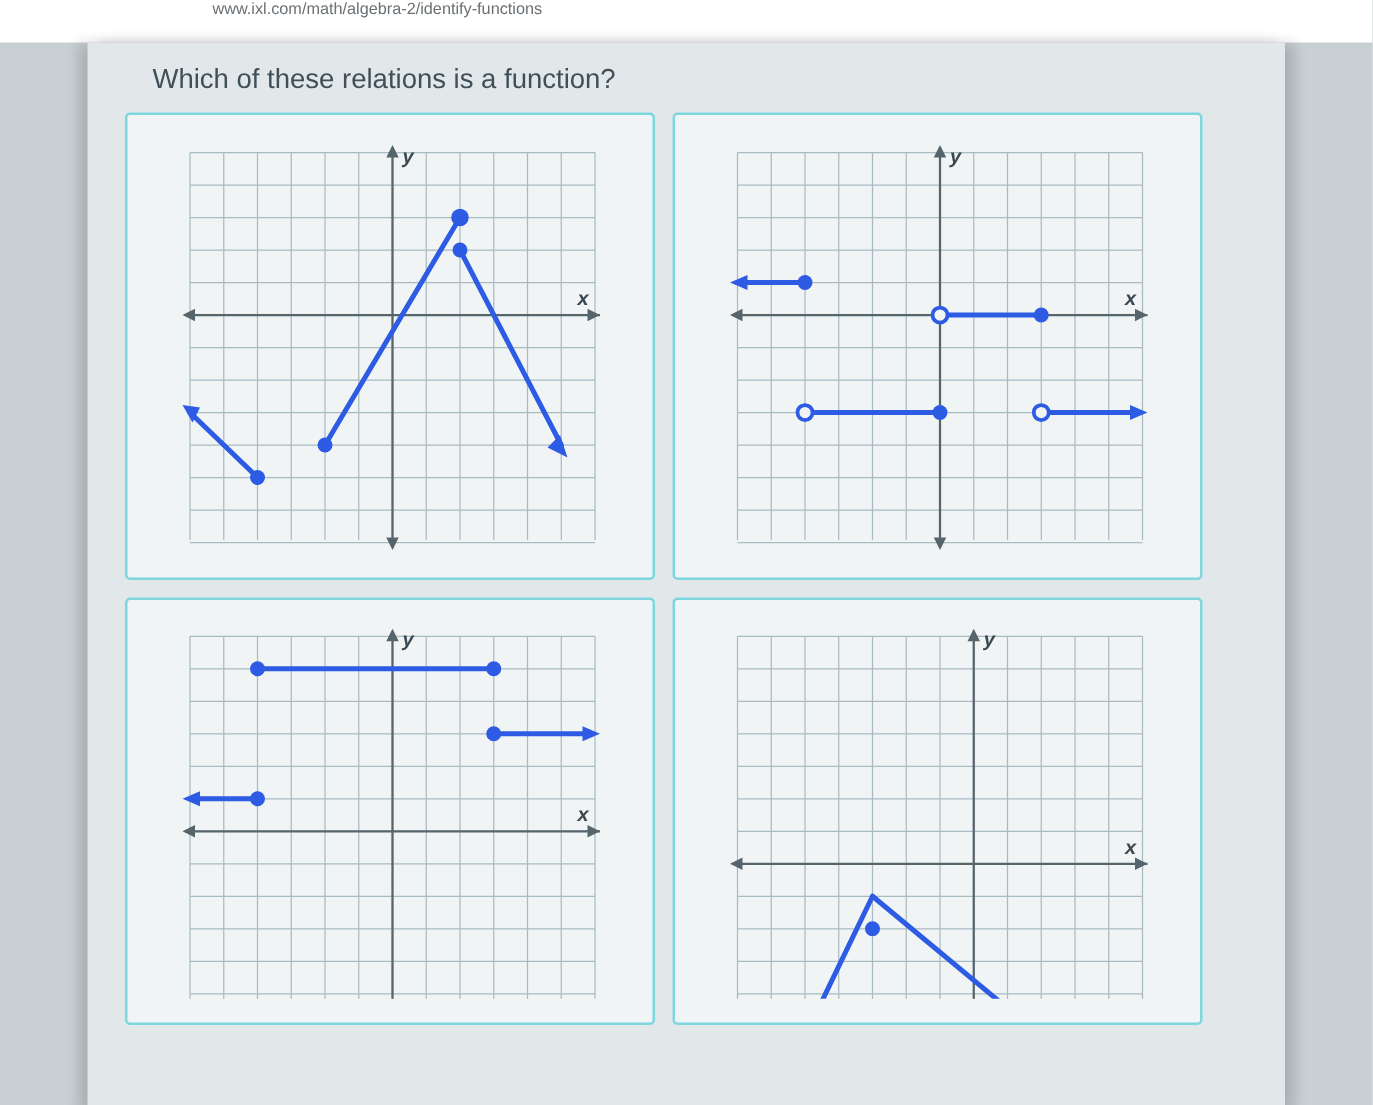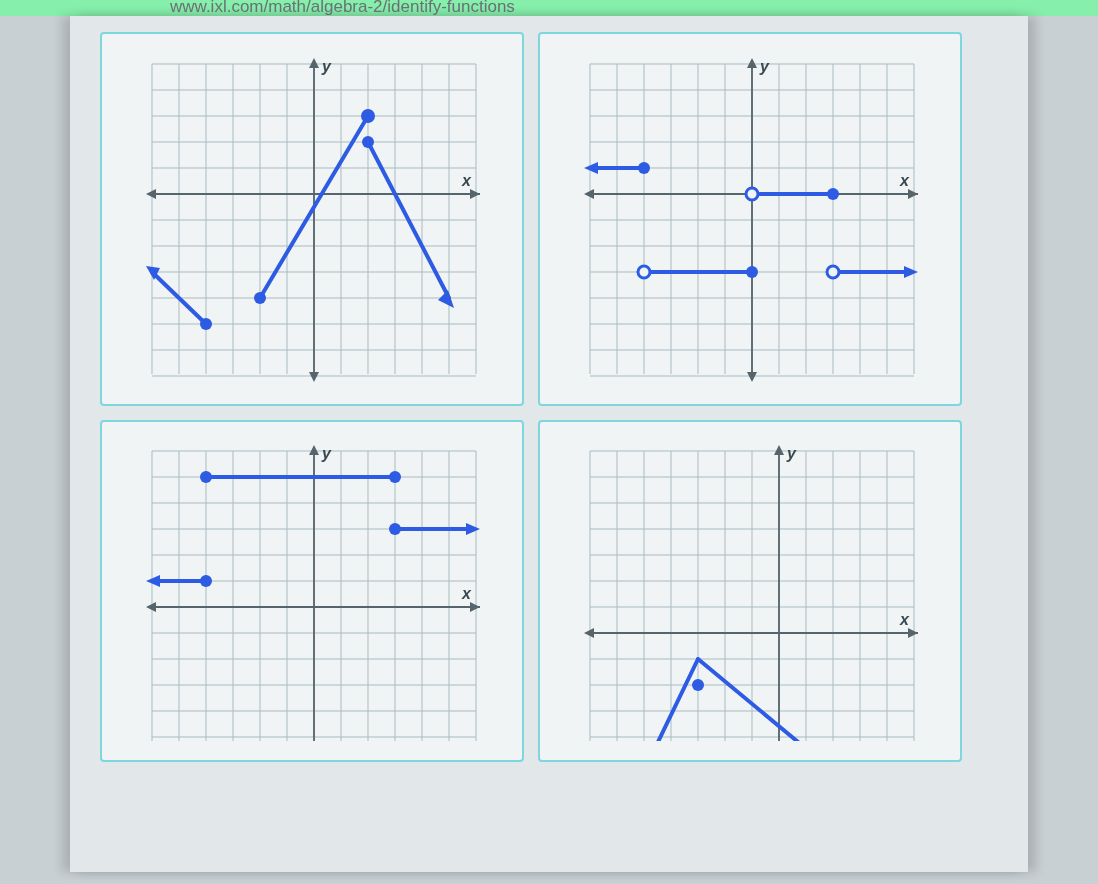--- a/index.html
+++ b/index.html
@@ -4,24 +4,24 @@
 <style>
   body {
     margin: 0;
     font-family: Arial, Helvetica, sans-serif;
     background: #c8d0d4;
     width: 1098px;
     height: 884px;
     overflow: hidden;
   }
   .urlbar {
-    height: 16px;
-    background: #86efac;
+    height: 34px;
+    background: #ffffff;
     padding: 0 0 0 170px;
-    font-size: 17px;
+    font-size: 13px;
     color: #6a7074;
     line-height: 14px;
     white-space: nowrap;
   }
   .page {
     background: #e2e8ea;
     margin: 0 70px 0 70px;
     padding: 16px 30px 0 30px;
     height: 840px;
     box-shadow: -8px 0 10px rgba(0,0,0,.15), 8px 0 10px rgba(0,0,0,.15);
@@ -69,20 +69,21 @@
 </style>
 </head>
 <body>
 
 <div class="urlbar">
   <span>www.ixl.com/math/algebra-2/identify-functions</span>
 </div>
 
 <div class="page">
 
+  <div class="question">Which of these relations is a function?</div>
 
   <div class="grid">
 
     <div class="card">
       <div class="gridwrap">
         <svg viewBox="0 0 340 330" width="340" height="330">
           <g>
             
             
           </g>

